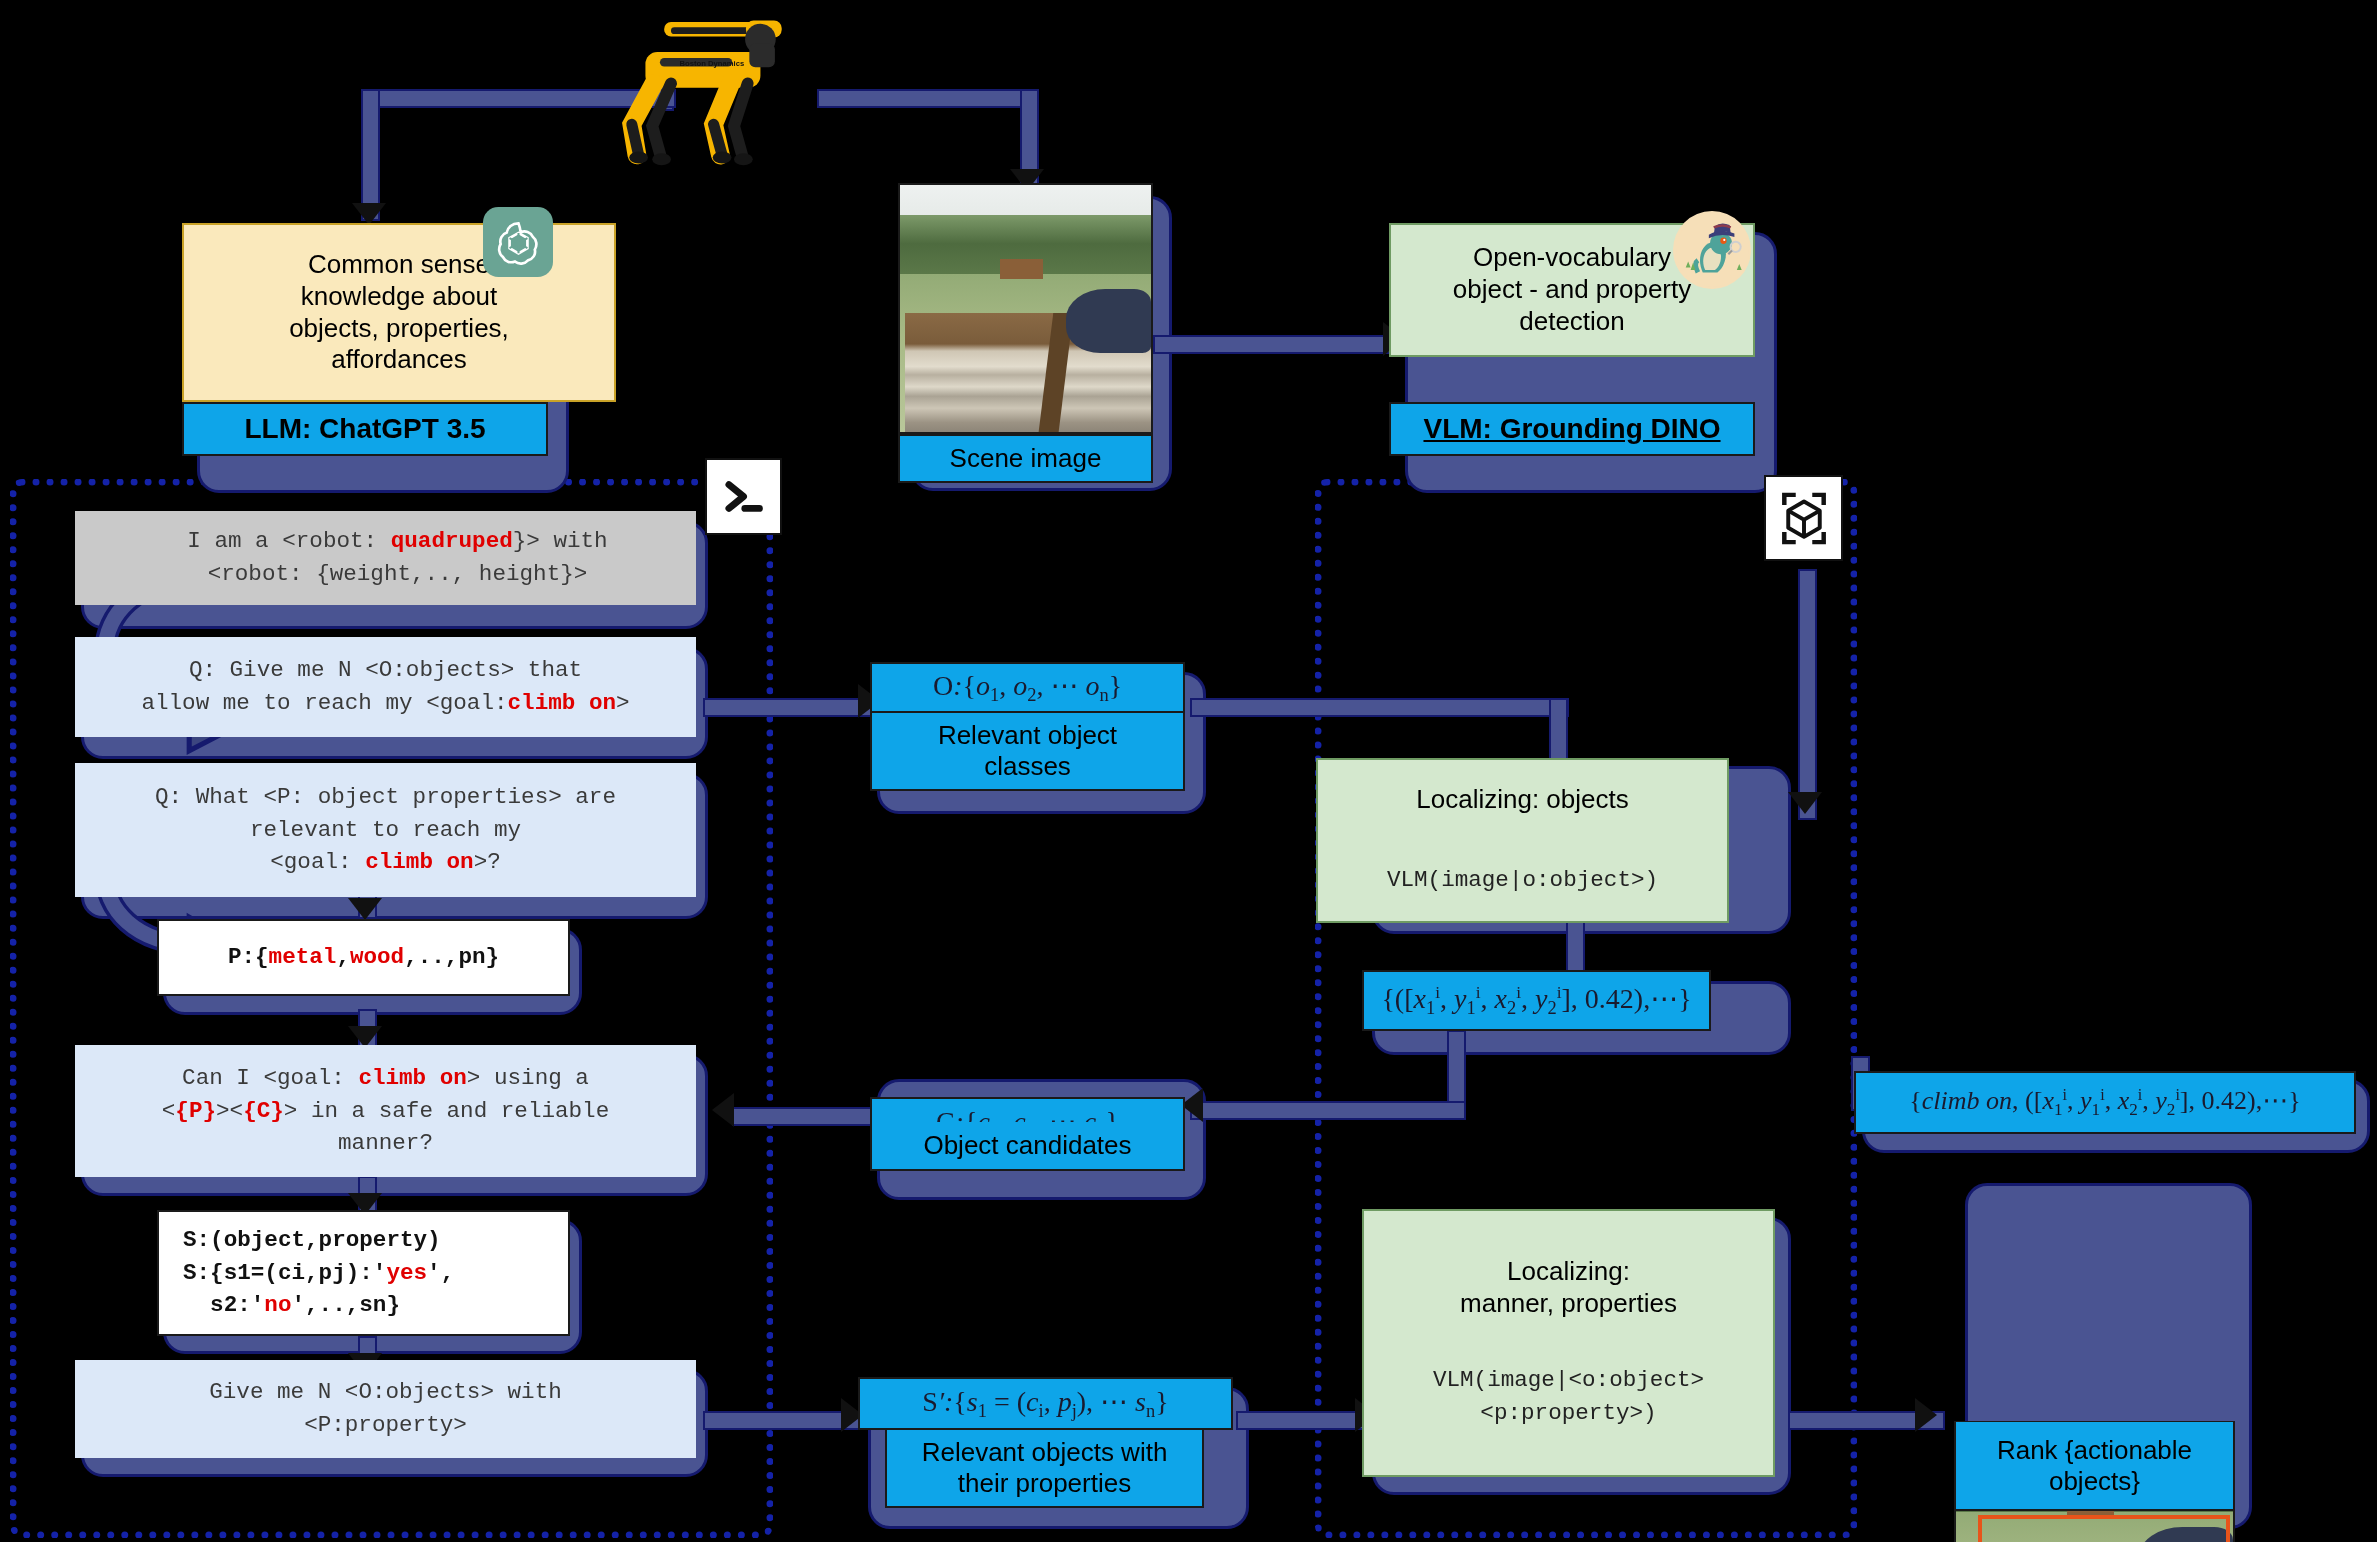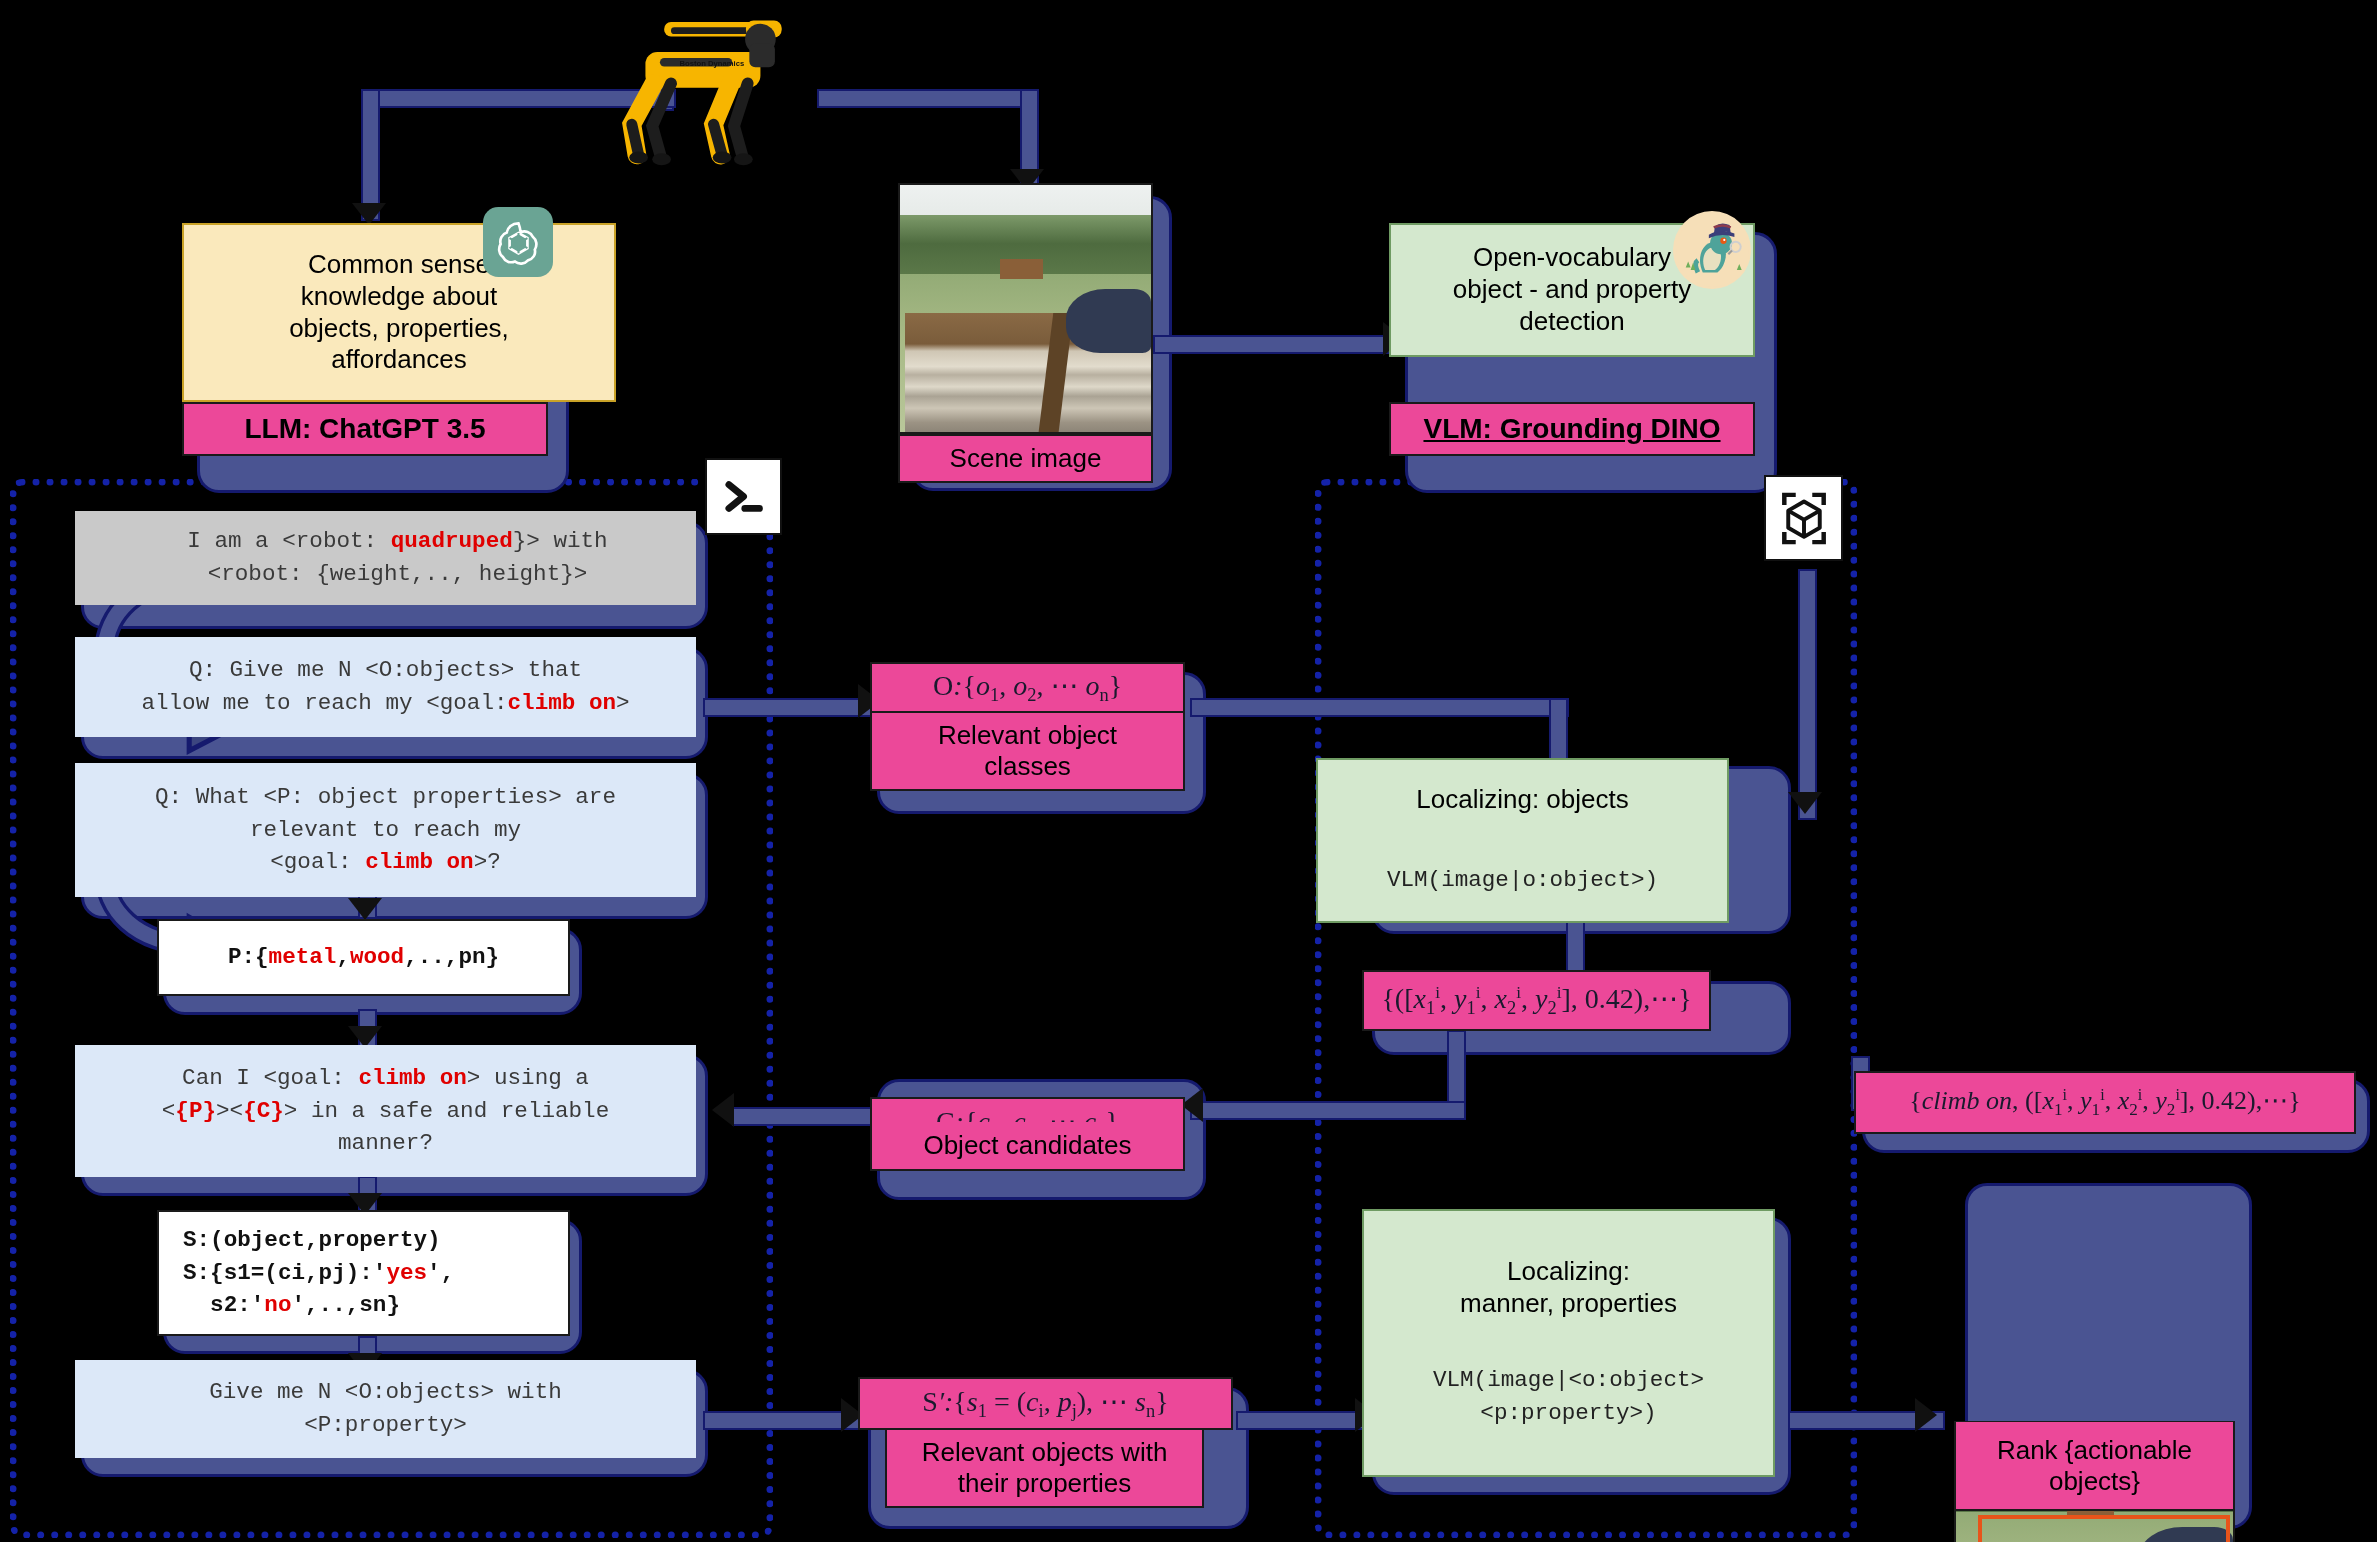--- a/index.html
+++ b/index.html
@@ -2,21 +2,21 @@
 <html style="font-size:13.6px"><head>
 <meta charset="utf-8">
 <style>
   html,body{margin:0;padding:0;background:#000;}
   body{width:2377px;height:1542px;position:relative;overflow:hidden;
        font-family:"Liberation Sans",sans-serif;}
   #stage{position:absolute;inset:0;width:2377px;height:1542px;}
   .shadow{position:absolute;background:#4a5492;border:3.4px solid #151a6e;
           border-radius:22px;z-index:3;}
 
-  .capbox{position:absolute;box-sizing:border-box;background:#ec4899;
+  .capbox{position:absolute;box-sizing:border-box;background:#0ea5e9;
           border:2.6px solid #1a1a1a;z-index:6;display:flex;align-items:center;
           justify-content:center;text-align:center;}
 
   .body-panel{position:absolute;box-sizing:border-box;display:flex;
               flex-direction:column;align-items:center;justify-content:center;
               text-align:center;z-index:6;}
 
   .yellow{background:#fae9bc;border:2.6px solid #c9a227;}
   .green{background:#d4e8ce;border:2.6px solid #6f9b63;}
   .white{background:#ffffff;border:2.6px solid #1a1a1a;}

